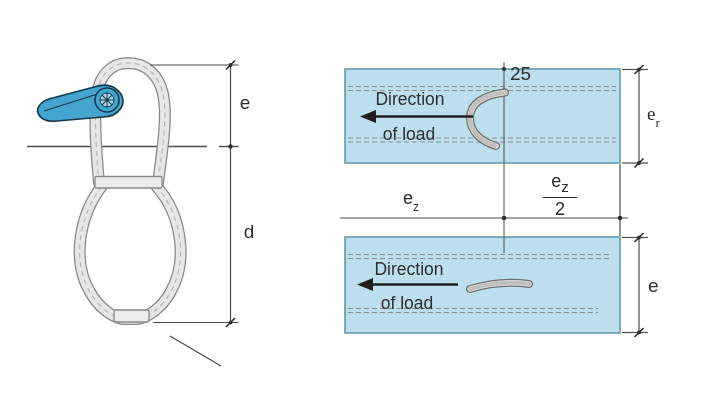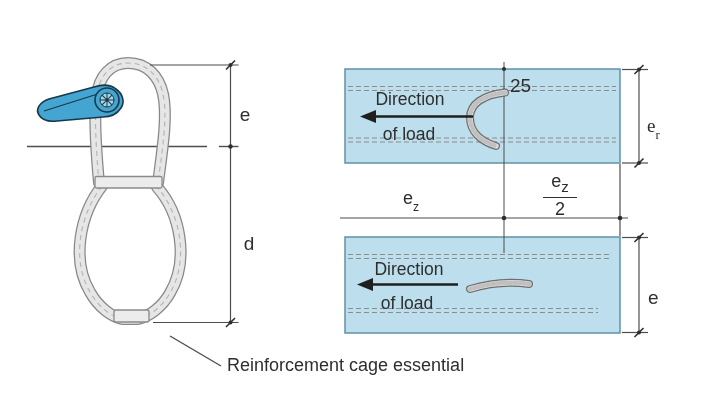--- a/index.html
+++ b/index.html
@@ -1,20 +1,20 @@
 <!DOCTYPE html>
 <html><head>
 <meta charset="utf-8">
 <style>
   html,body{margin:0;padding:0;background:#ffffff;}
   #stage{position:relative;width:703px;height:409px;background:#ffffff;overflow:hidden;
          font-family:"Liberation Sans", sans-serif;color:#2e2e2e;}
   #drawing{position:absolute;left:0;top:0;}
   .lbl{position:absolute;line-height:1;color:#2e2e2e;white-space:nowrap;}
-  .sz19{font-size:19px;margin-top:12px;}
+  .sz19{font-size:19px;}
   .sz18{font-size:18px;}
   .ctr{text-align:center;}
   .lbl sub{font-size:0.68em;position:relative;top:0.18em;line-height:1;}
   .frac{position:absolute;width:38px;text-align:center;line-height:1;}
   .frac .bar{border-top:1.6px solid #2e2e2e;margin:3px 2px 2px 2px;}
   
   .thin{stroke:#4d4d4d;stroke-width:1.4;fill:none;}
   .dim{stroke:#4d4d4d;stroke-width:1.2;fill:none;}
   .rebar{stroke:#8c8c8c;stroke-width:1.2;fill:none;stroke-dasharray:5 3;}
   .panel{stroke-width:1.5;}
@@ -179,15 +179,14 @@
     <div><span>e</span><sub>z</sub></div>
     <div class="bar"></div>
     <div>2</div>
   </div>
 
   <div class="lbl ctr" style="left:358px;top:261px;width:102px;font-size:17.5px;">Direction</div>
   <div class="lbl ctr" style="left:356px;top:295px;width:102px;font-size:17.5px;">of load</div>
 
   <div class="lbl sz19" style="left:648px;top:276px;">e</div>
 
-  <div class="lbl" style="left:227px;top:356px;font-size:18px;">Reinforcement cage essential</div>
 
 </div>
 
 </body></html>

